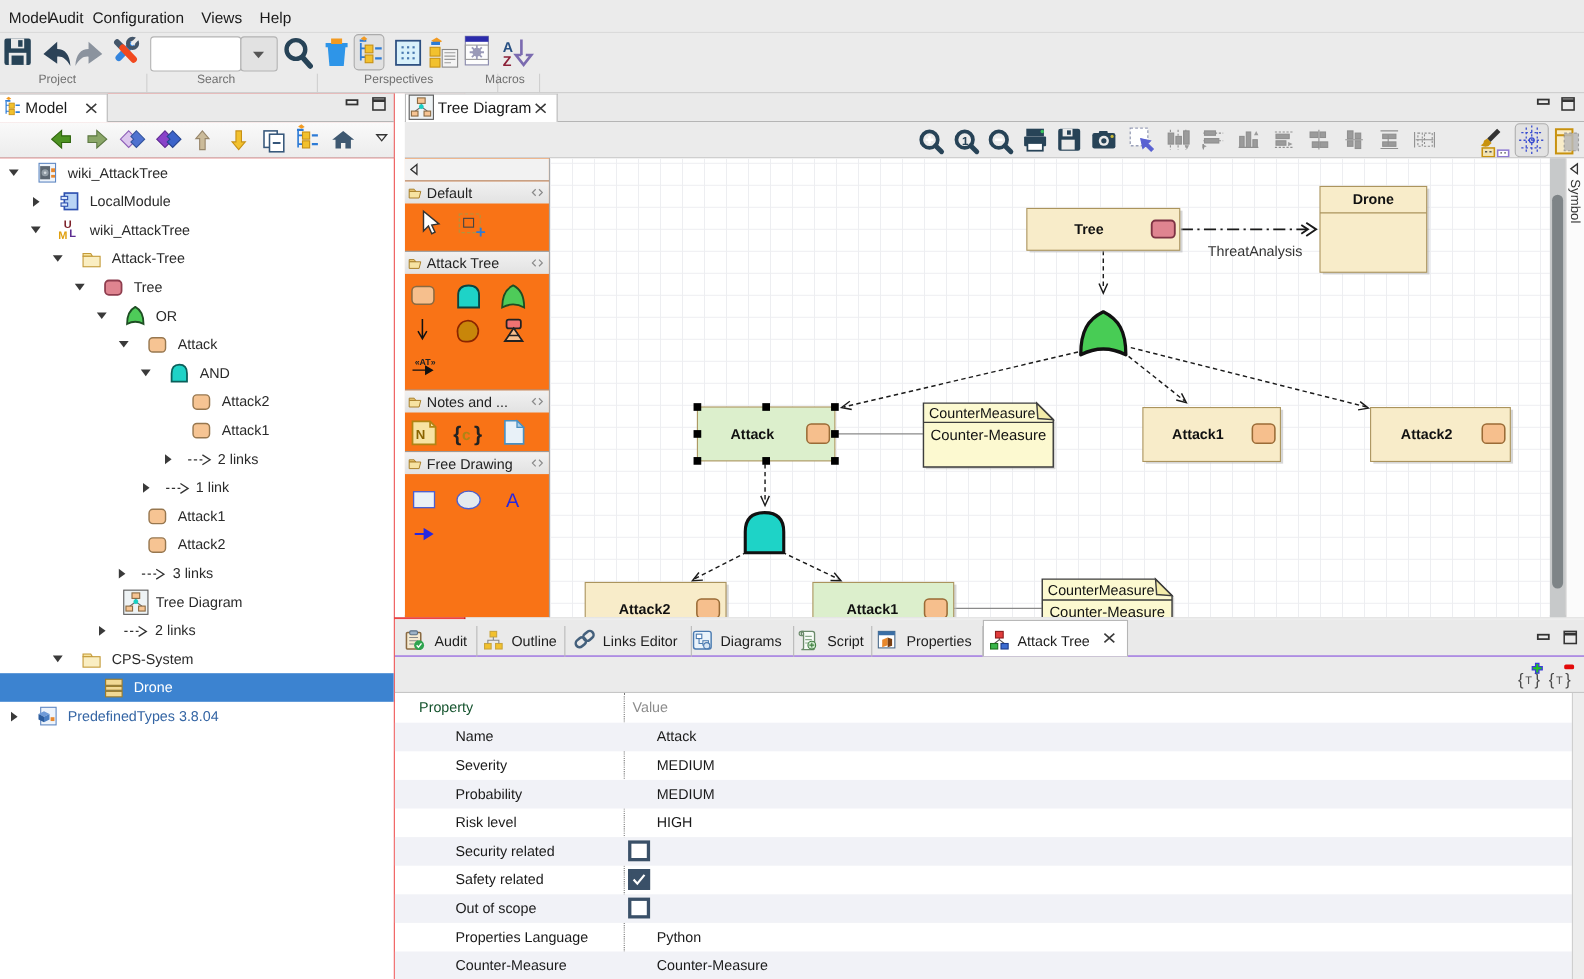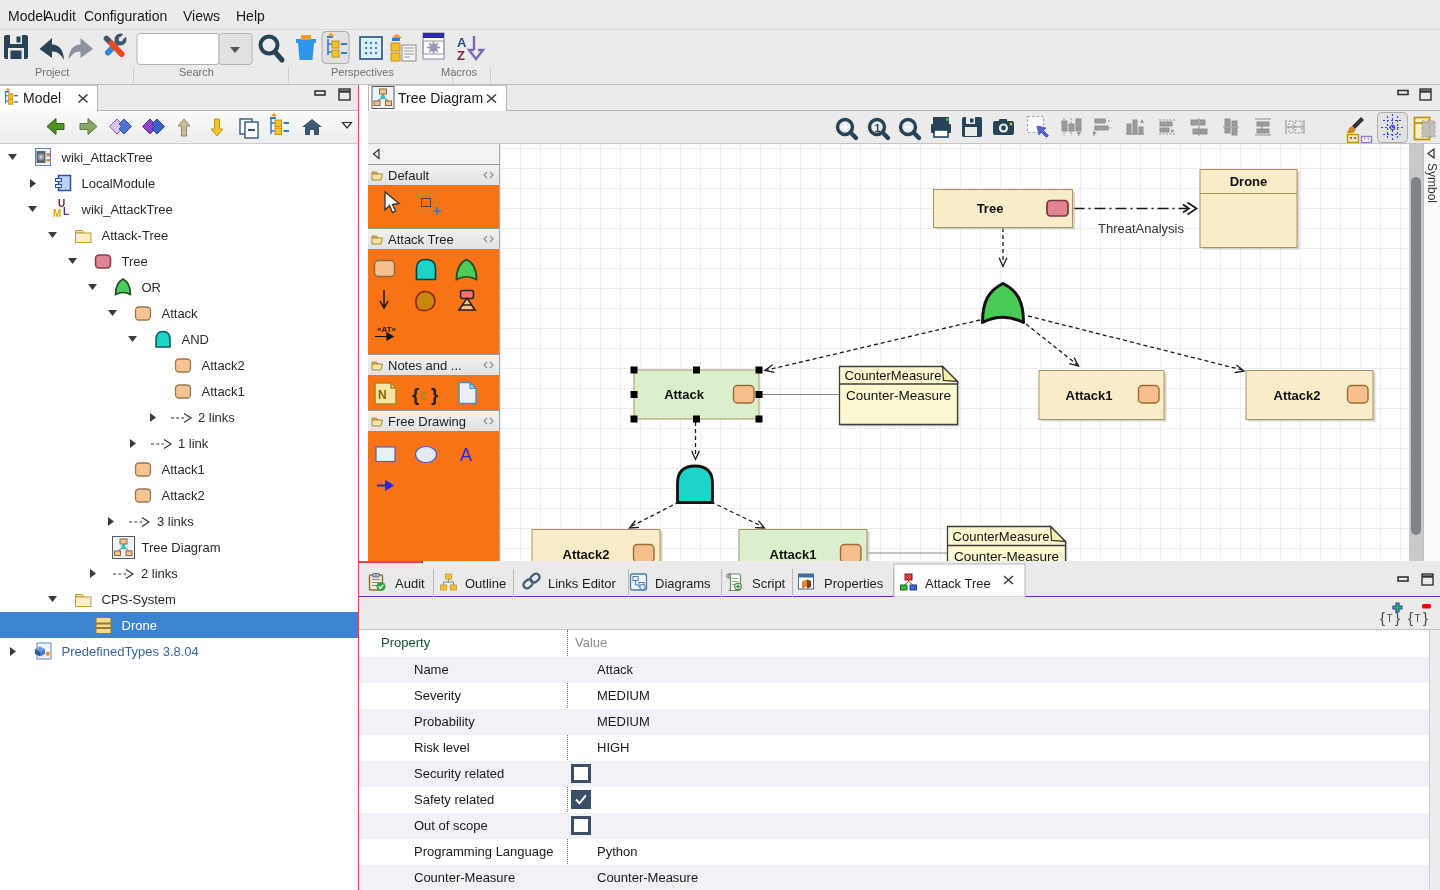--- a/index.html
+++ b/index.html
@@ -783,21 +783,21 @@
           <svg width="14" height="13" viewBox="0 0 14 13" style="position:absolute;left:0;top:0">
             <path d="M2 6.5 l3.4 3.8 l6.5 -8" stroke="#fff" stroke-width="2" fill="none"></path>
           </svg>
         </div>
       </div>
     <div class="prow alt" style="top:183px">
         <span class="pname">Out of scope</span>
         <div class="cbox"></div>
       </div>
     <div class="prow" style="top:209px">
-        <span class="pname">Programming Language</span>
+        <span class="pname">Properties Language</span>
         <span class="pval">Python</span>
       </div>
     <div class="prow alt" style="top:235px">
         <span class="pname">Counter-Measure</span>
         <span class="pval">Counter-Measure</span>
       </div>
     <div style="position:absolute;left:1070px;top:0;width:11px;height:260px;background:#ededed;border-left:1px solid #cfcfcf;"></div>
   </div>
 </div>
 

